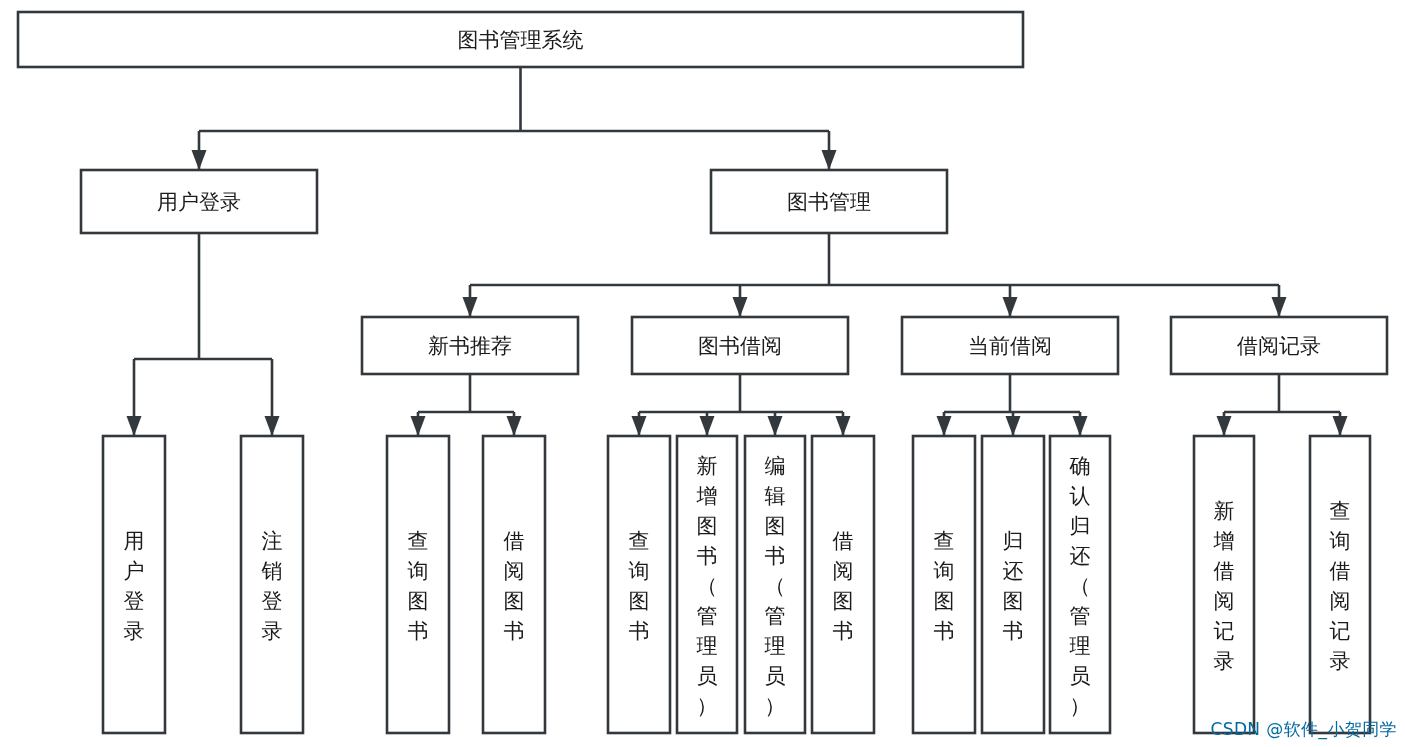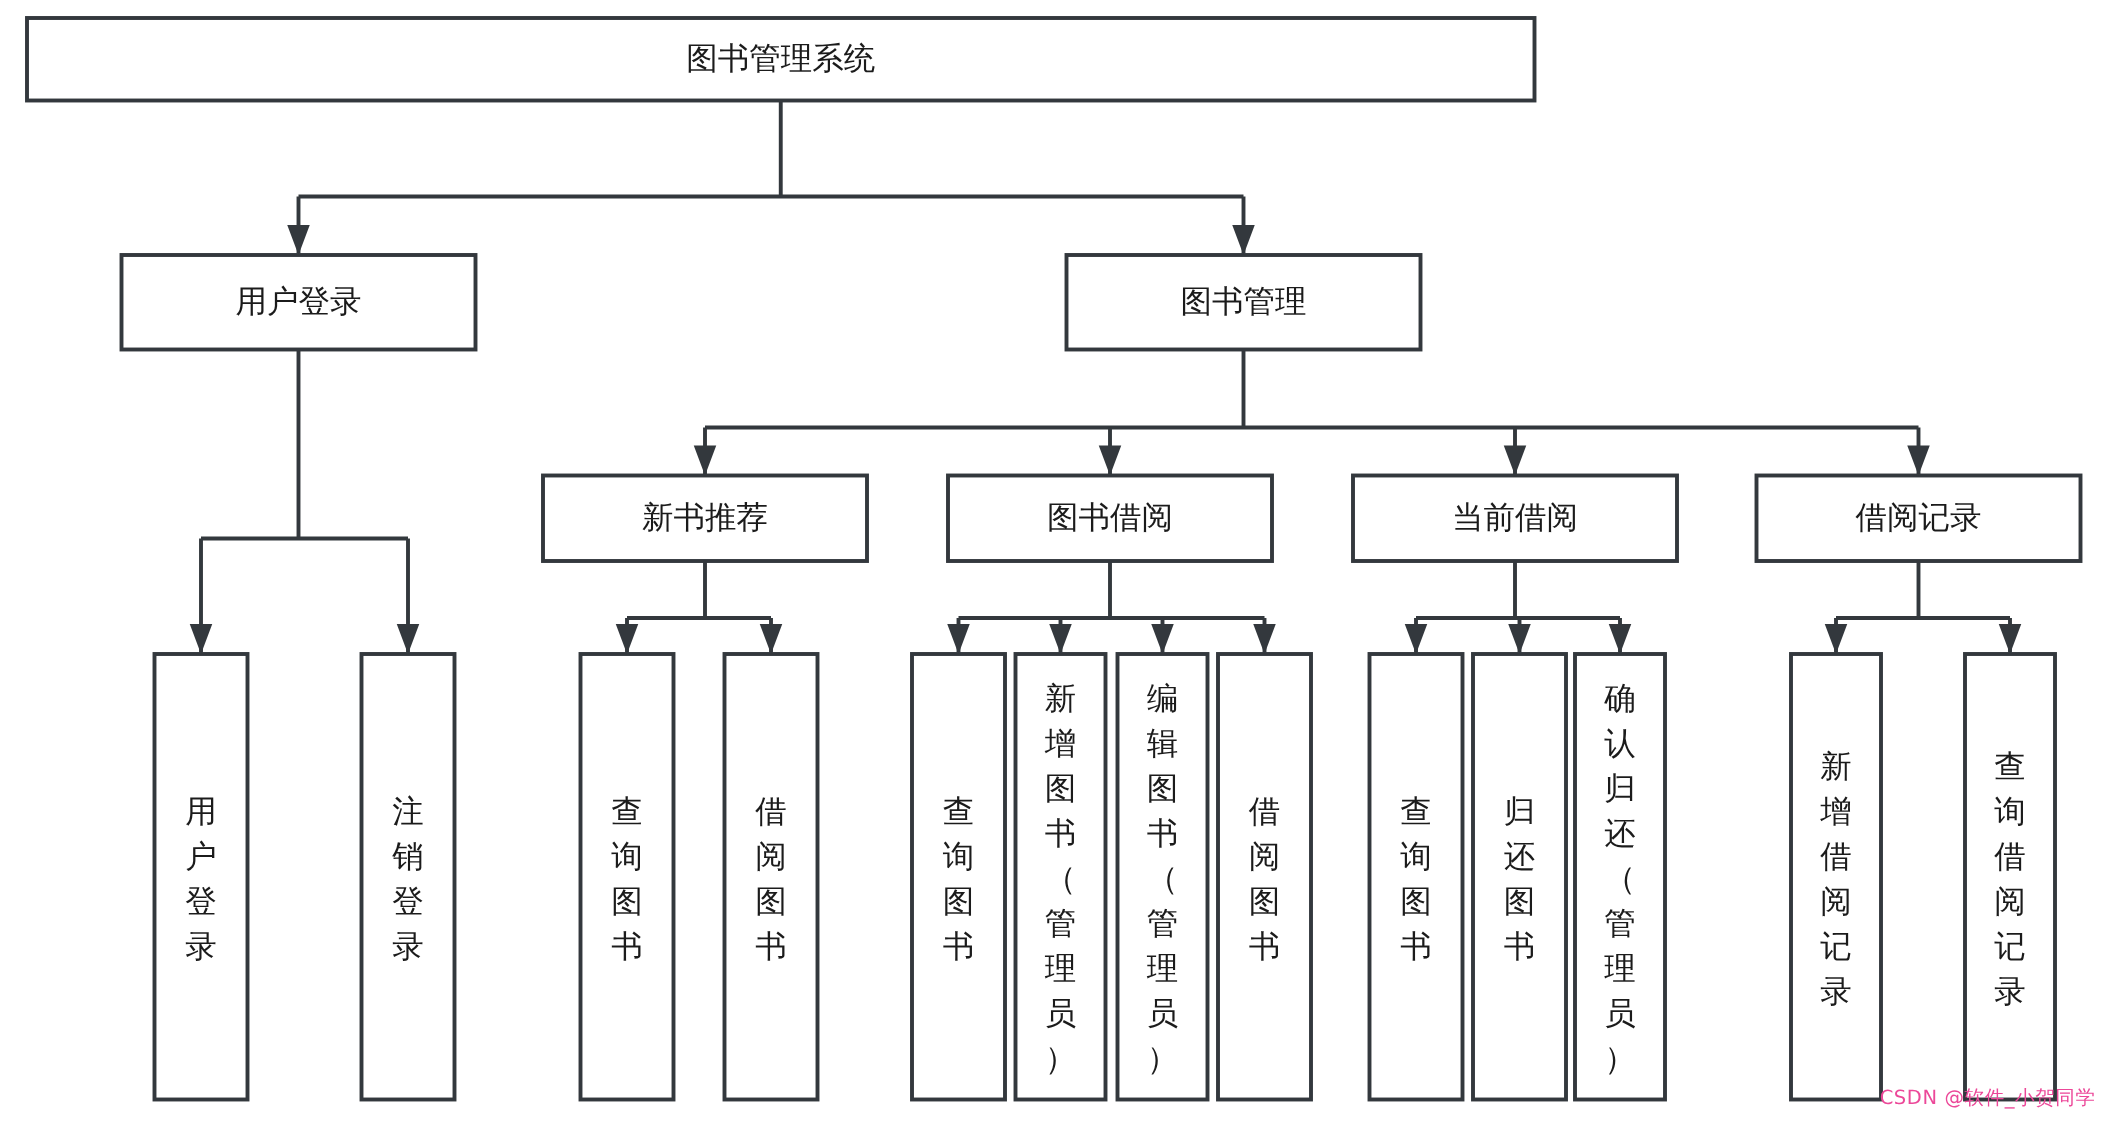--- a/index.html
+++ b/index.html
@@ -52,22 +52,22 @@
   }
   .arrow-head {
     fill: #33383d;
     stroke: none;
   }
   .watermark {
     position: absolute;
     right: 8px;
     bottom: 6px;
     font-family: "DejaVu Sans", "Liberation Sans", sans-serif;
-    font-size: 13px;
-    color: #ec4899;
+    font-size: 17px;
+    color: #0369a1;
     letter-spacing: 0.4px;
     white-space: nowrap;
     user-select: none;
   }
 </style>
 </head>
 <body>
 
 <div id="chart-root">
   <svg class="flow" viewBox="0 0 1405 747" xmlns="http://www.w3.org/2000/svg">

